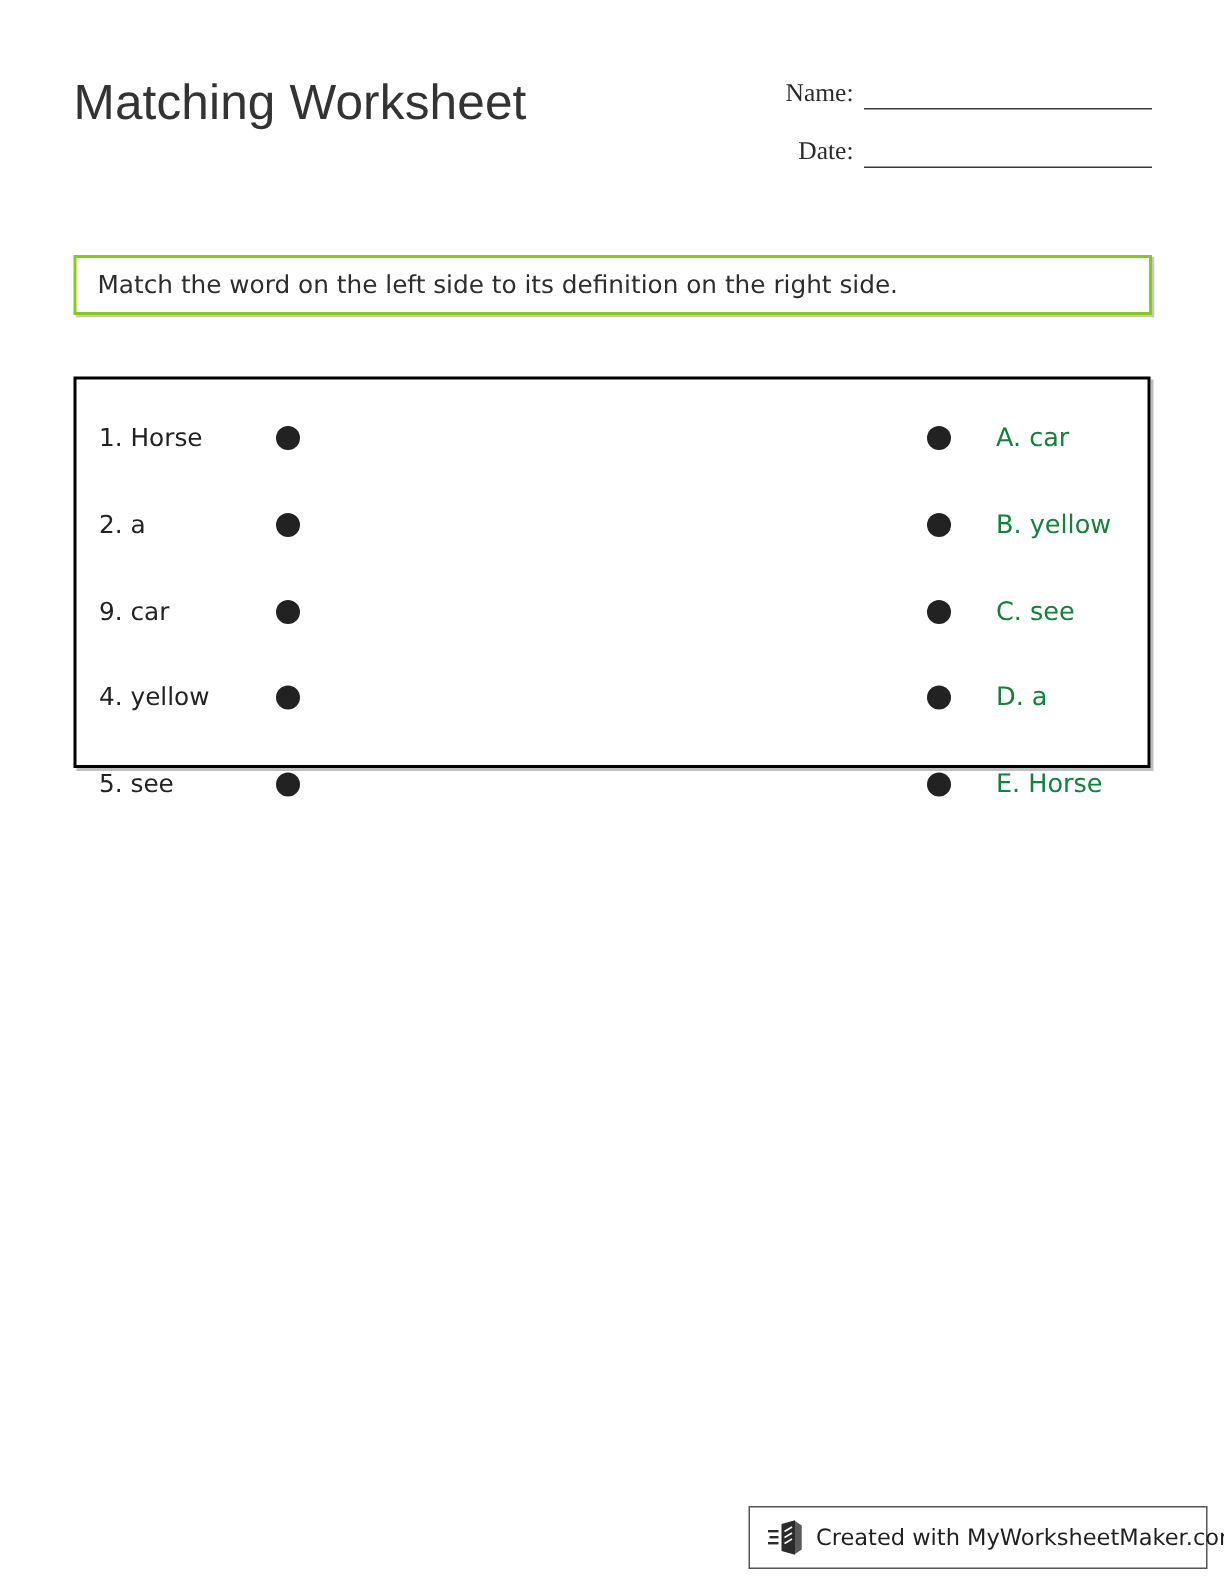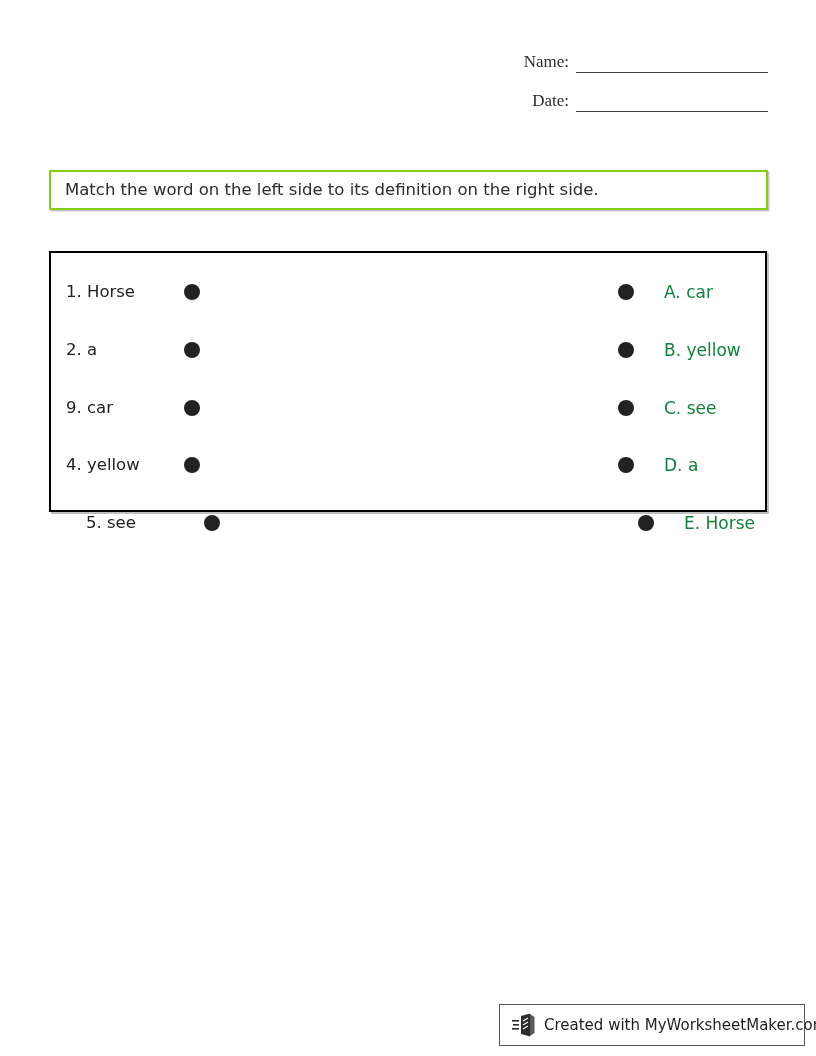--- a/index.html
+++ b/index.html
@@ -100,21 +100,21 @@
   .match-row {
     position: absolute;
     left: 0;
     width: 100%;
     height: 24px;
   }
   .match-row.r0 { top: 27px; }
   .match-row.r1 { top: 85px; padding-left: 19px; }
   .match-row.r2 { top: 143px; }
   .match-row.r3 { top: 200px; }
-  .match-row.r4 { top: 258px; margin-left: 20px; }
+  .match-row.r4 { top: 258px; }
 
   .left-label {
     position: absolute;
     left: 15px;
     top: 0;
     height: 24px;
     line-height: 24px;
     font-size: 16.5px;
     color: #222222;
     white-space: nowrap;
@@ -174,20 +174,21 @@
     color: #1f1f1f;
     line-height: 18px;
     white-space: nowrap;
   }
 </style>
 </head>
 <body>
 
 <div class="page">
 
+  <div class="title">Matching Worksheet</div>
 
   <div class="field-row field-name">
     <span class="field-label">Name:</span>
     <span class="field-line"></span>
   </div>
 
   <div class="field-row field-date">
     <span class="field-label">Date:</span>
     <span class="field-line"></span>
   </div>

